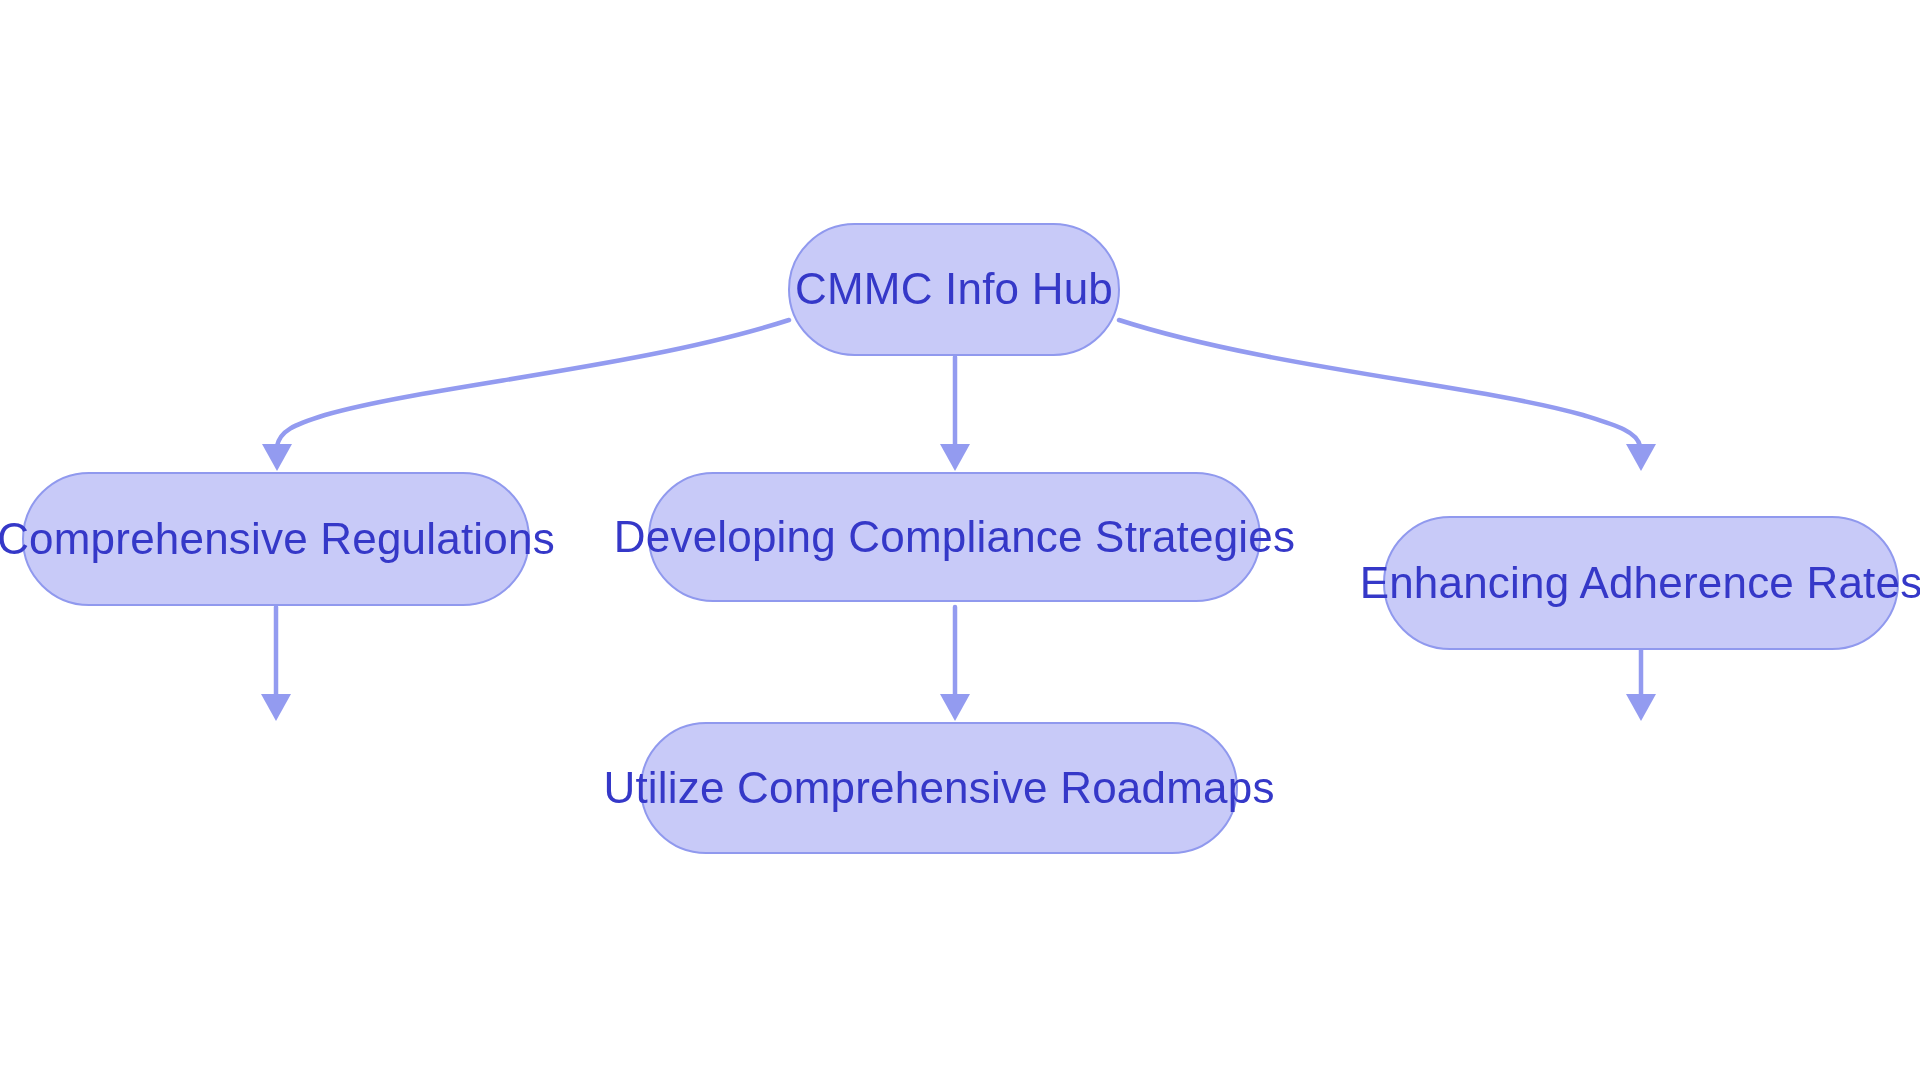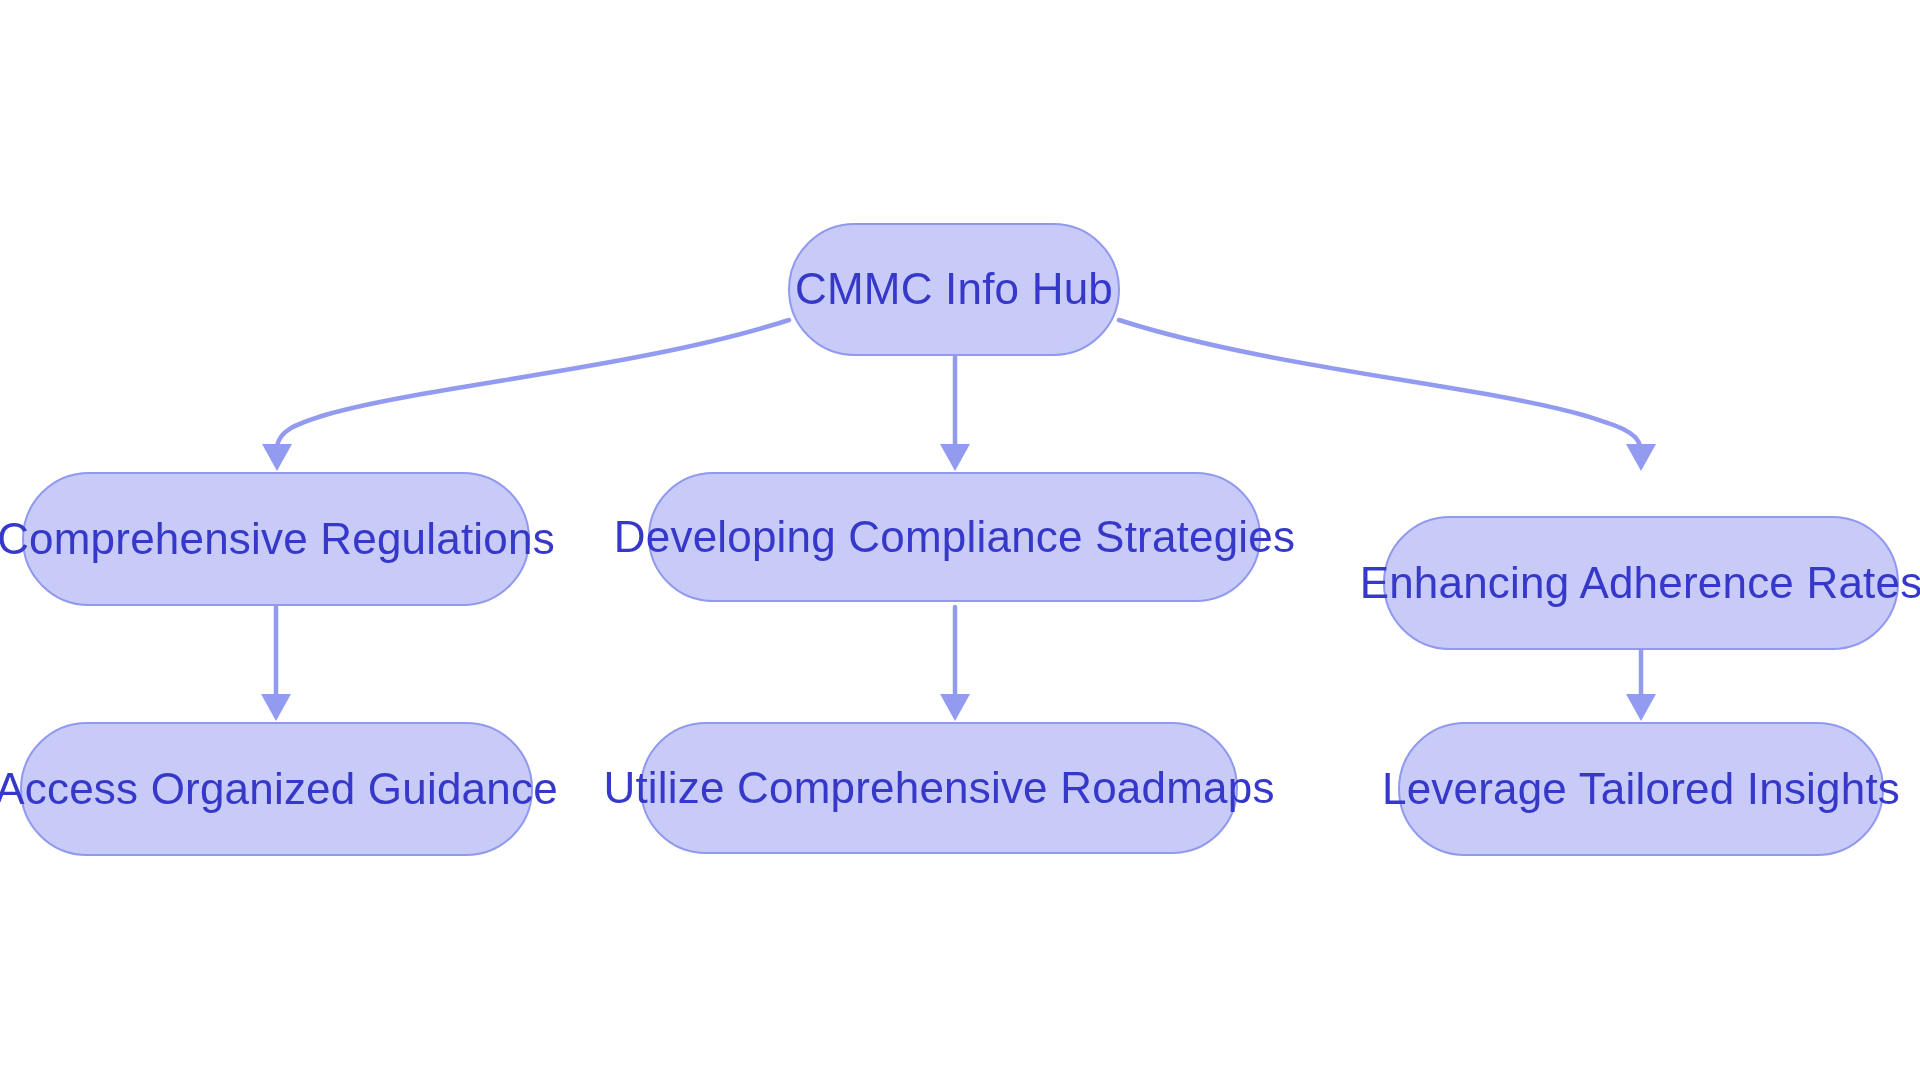--- a/index.html
+++ b/index.html
@@ -103,25 +103,19 @@
   </div>
 
   <div class="node n-develop">
     <span>Developing Compliance Strategies</span>
   </div>
 
   <div class="node n-enhance">
     <span>Enhancing Adherence Rates</span>
   </div>
 
-  <div class="node n-access">
-    <span>Access Organized Guidance</span>
-  </div>
 
   <div class="node n-utilize">
     <span>Utilize Comprehensive Roadmaps</span>
   </div>
 
-  <div class="node n-leverage">
-    <span>Leverage Tailored Insights</span>
-  </div>
 
 </div>
 
 </body></html>

